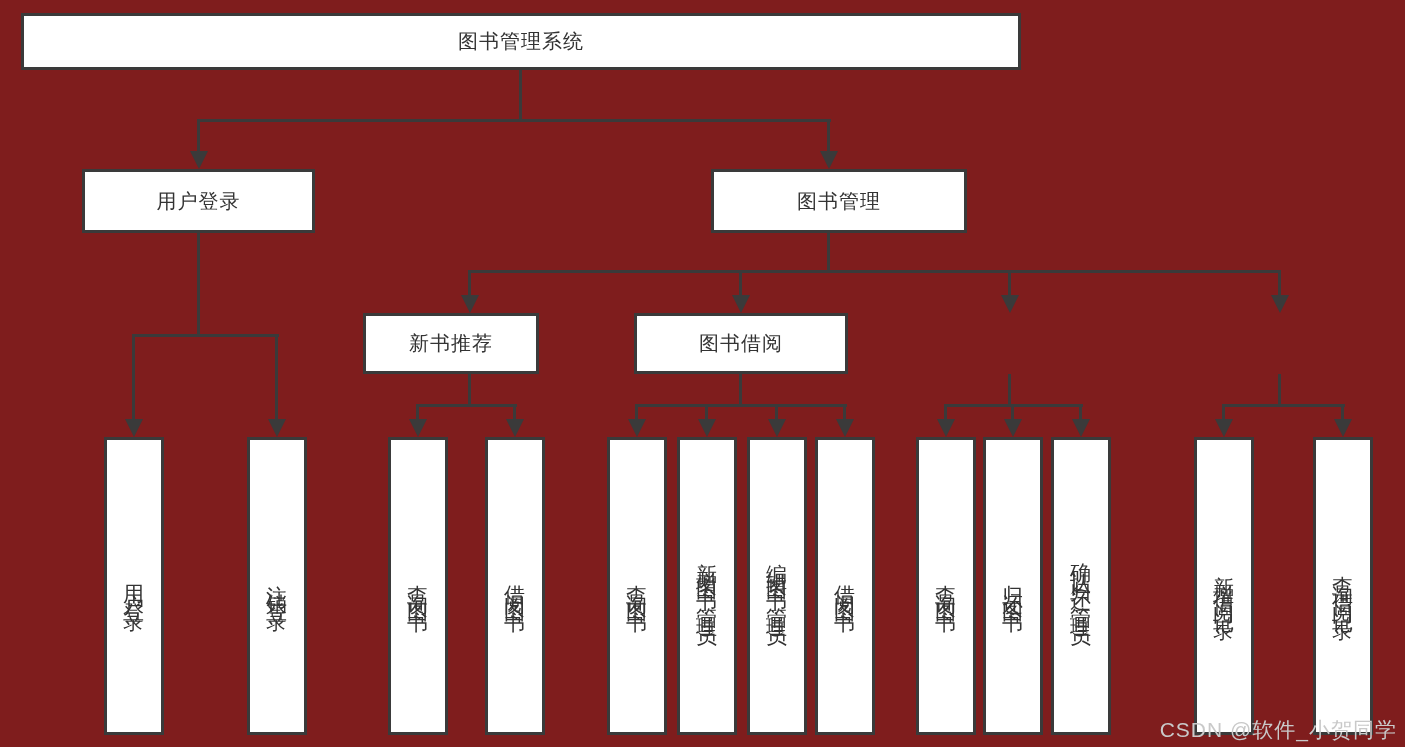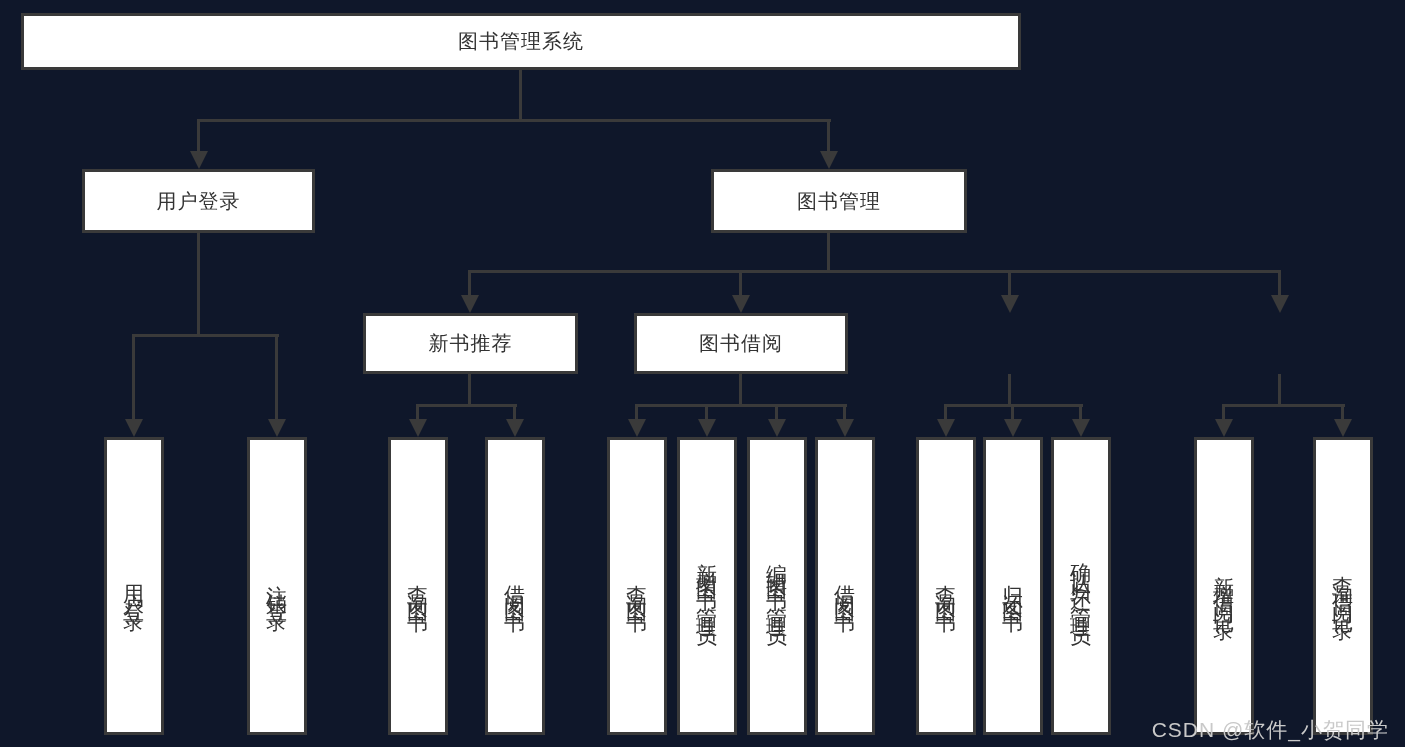--- a/index.html
+++ b/index.html
@@ -4,21 +4,21 @@
 <style>
   :root{
     --line:#3a3a3a;
     --text:#333333;
   }
   html,body{margin:0;padding:0;background:#ffffff;}
   body{font-family:"Liberation Sans","DejaVu Sans",sans-serif;}
   .canvas{
     position:relative;
     width:1405px;height:747px;
-    background:#0f172a;
+    background:#7f1d1d;
     overflow:hidden;
     text-decoration:underline;
   }
   .box{
     position:absolute;
     box-sizing:border-box;
     border:3px solid var(--line);
     background:#ffffff;
     display:flex;align-items:center;justify-content:center;
     color:var(--text);
@@ -44,21 +44,21 @@
   .arrow{
     position:absolute;
     width:0;height:0;
     border-left:9px solid transparent;
     border-right:9px solid transparent;
     border-top:18px solid var(--line);
     z-index:1;
   }
   .watermark{
     position:absolute;
-    right:16px;bottom:3px;
+    right:8px;bottom:3px;
     color:#c9c9c9;
     font-size:21px;
     letter-spacing:1px;
     z-index:5;
     white-space:nowrap;
   }
 </style>
 </head>
 <body>
 
@@ -87,21 +87,21 @@
   <div class="hline" style="left:468px;top:270px;width:813px;"></div>
   <div class="vline" style="left:468px;top:270px;height:28px;"></div>
   <div class="arrow" style="left:461px;top:295px;"></div>
   <div class="vline" style="left:739px;top:270px;height:28px;"></div>
   <div class="arrow" style="left:732px;top:295px;"></div>
   <div class="vline" style="left:1008px;top:270px;height:28px;"></div>
   <div class="arrow" style="left:1001px;top:295px;"></div>
   <div class="vline" style="left:1278px;top:270px;height:28px;"></div>
   <div class="arrow" style="left:1271px;top:295px;"></div>
 
-  <div class="box" style="left:363px;top:313px;width:215px;height:61px;">新书推荐</div>
+  <div class="box" style="left:363px;top:313px;width:176px;height:61px;">新书推荐</div>
   <div class="box" style="left:634px;top:313px;width:214px;height:61px;text-align:right;">图书借阅</div>
 
   <div class="vline" style="left:468px;top:374px;height:33px;"></div>
   <div class="hline" style="left:416px;top:404px;width:101px;"></div>
   <div class="vline" style="left:416px;top:404px;height:16px;"></div>
   <div class="arrow" style="left:409px;top:419px;"></div>
   <div class="vline" style="left:513px;top:404px;height:16px;"></div>
   <div class="arrow" style="left:506px;top:419px;"></div>
 
   <div class="vline" style="left:739px;top:374px;height:33px;"></div>

